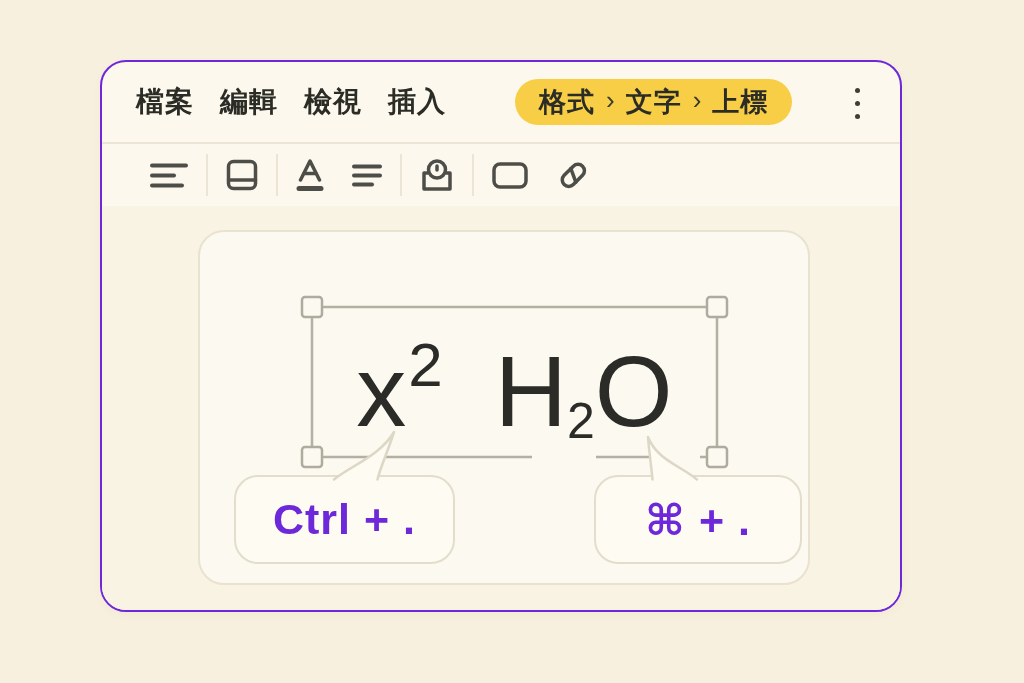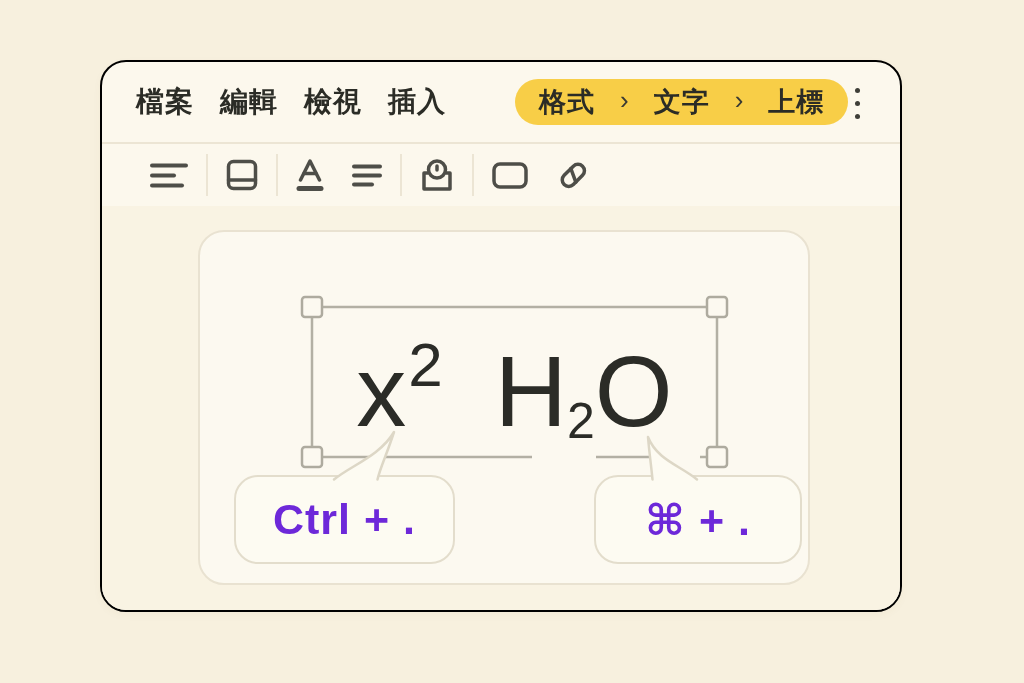--- a/index.html
+++ b/index.html
@@ -7,38 +7,38 @@
     width:1024px;height:683px;
     background:#f7f0de;
     font-family:"Liberation Sans","DejaVu Sans",sans-serif;
     position:relative;overflow:hidden;
   }
   .stage{position:absolute;inset:0;}
 
   
   .window{
     position:absolute;left:100px;top:60px;width:802px;height:552px;
-    background:#fcf8ed;border:2px solid #000000;border-radius:26px;
+    background:#fcf8ed;border:2px solid #6d28d9;border-radius:26px;
     box-sizing:border-box;overflow:hidden;
     box-shadow:0 3px 8px rgba(120,100,60,.04);
   }
 
   
   .menubar{
     position:relative;height:80px;display:flex;align-items:center;
     padding:0 0 0 34px;border-bottom:2px solid #ece5d4;
   }
   .menu-item{
     font-size:28px;font-weight:700;color:#2b2c26;
     margin-right:26px;letter-spacing:1px;cursor:default;
   }
   .breadcrumb-pill{
     position:absolute;left:413px;top:17px;height:46px;
     background:#f8ce47;border-radius:23px;
-    display:flex;align-items:center;gap:25px;padding:0 24px;
+    display:flex;align-items:center;gap:11px;padding:0 24px;
   }
   .breadcrumb-pill .part{font-size:27px;font-weight:700;color:#2b2c26;letter-spacing:1px;}
   .breadcrumb-pill .sep{font-size:26px;font-weight:400;color:#3a3a33;transform:translateY(-2px);}
   .kebab{
     position:absolute;left:741px;top:21px;width:28px;height:40px;
     display:flex;flex-direction:column;align-items:center;justify-content:center;gap:8px;
   }
   .kebab i{width:5px;height:5px;border-radius:50%;background:#3e3e38;display:block;}
 
   

